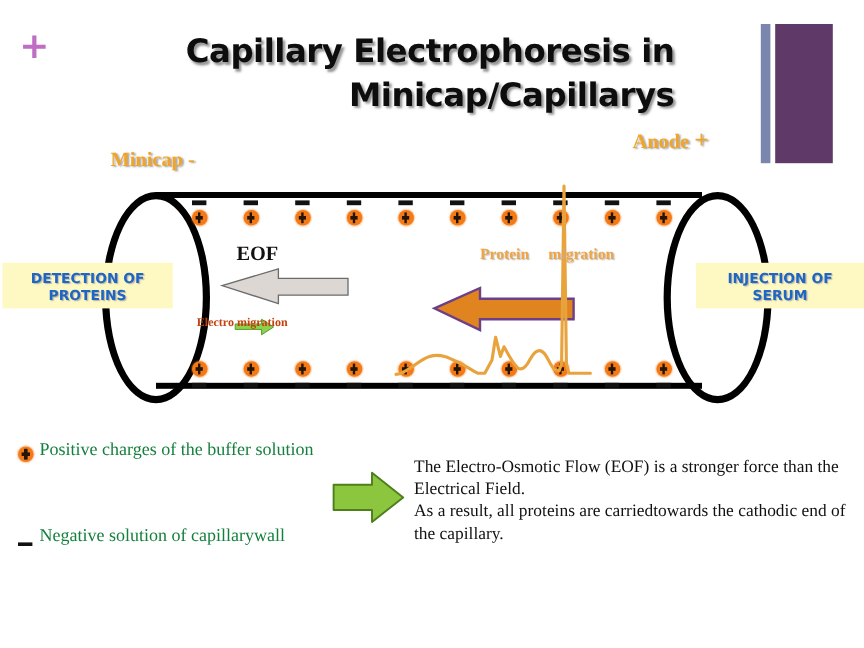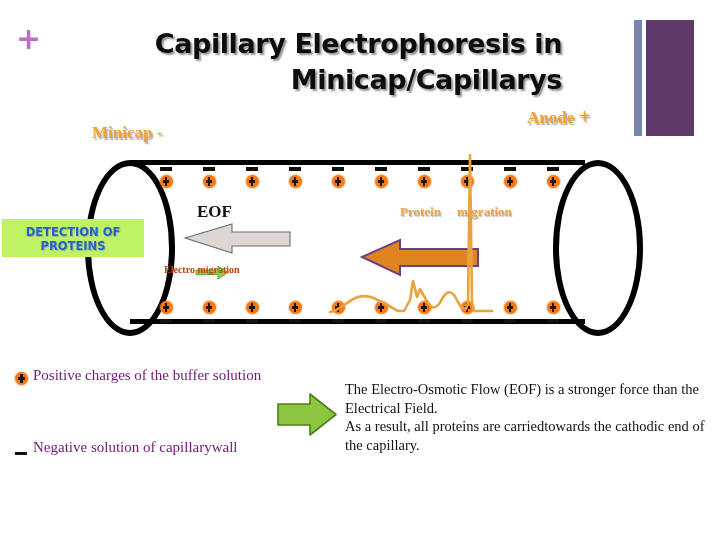--- a/index.html
+++ b/index.html
@@ -91,21 +91,21 @@
     width:2.4px;height:9px;background:#231508;
   }
   .pos::after{
     content:"";position:absolute;left:3.2px;top:5.2px;
     width:6.8px;height:2.4px;background:#231508;
   }
 
   
   .callout{
     position:absolute;
-    background:#bef264;
+    background:#fef9c3;
     font-family:"DejaVu Sans", sans-serif;
     font-size:11.5px;font-weight:bold;line-height:14px;
     color:#1f66c4;
     text-align:center;
     text-shadow:1px 1px 1px rgba(160,160,160,0.8);
     padding:6px 4px;
     box-sizing:border-box;
   }
   .callout-left{left:2px;top:219px;width:142px;height:38px;}
   .callout-right{left:580px;top:219px;width:140px;height:38px;}
@@ -128,21 +128,21 @@
     position:absolute;left:164px;top:264px;
     font-family:"Liberation Serif", serif;
     font-size:10px;font-weight:bold;color:#c2410c;
     white-space:nowrap;
   }
 
   
   .legend-item{
     position:absolute;
     font-family:"Liberation Serif", serif;
-    font-size:15px;line-height:19px;color:#701a75;
+    font-size:15px;line-height:19px;color:#15803d;
   }
   .legend-pos-text{left:33px;top:366px;width:250px;}
   .legend-neg-text{left:33px;top:438px;width:250px;}
   .legend-pos-mark{position:absolute;left:15px;top:372px;}
   .legend-neg-mark{position:absolute;left:15px;top:452px;width:12px;height:3px;background:#111;}
 
   
   .note{
     position:absolute;left:345px;top:380px;width:380px;
     font-family:"Liberation Serif", serif;
@@ -248,20 +248,21 @@
                L 468,303 L 470,155 L 472,303 L 474,311
                L 486,311 L 492,311" fill="none" stroke="#e8a33d" stroke-width="2.6" stroke-linejoin="round" stroke-linecap="round"></path>
     </g>
 
     <g>
       <path d="M 278,404 L 310,404 L 310,394 L 336,414.5 L 310,435 L 310,425 L 278,425 Z" fill="#8cc63f" stroke="#4d7f1c" stroke-width="1.6" stroke-linejoin="round"></path>
     </g>
   </svg>
 
   <div class="callout callout-left">DETECTION OF PROTEINS</div>
+  <div class="callout callout-right">INJECTION OF SERUM</div>
 
   <div class="eof-label">EOF</div>
   <div class="protein-label">
     <span>Protein</span><span class="gap"></span><span>migration</span>
   </div>
   <div class="electro-label">Electro migration</div>
 
   <div class="pos legend-pos-mark"></div>
   <div class="legend-item legend-pos-text">Positive charges of the buffer solution</div>
   <div class="legend-neg-mark"></div>

